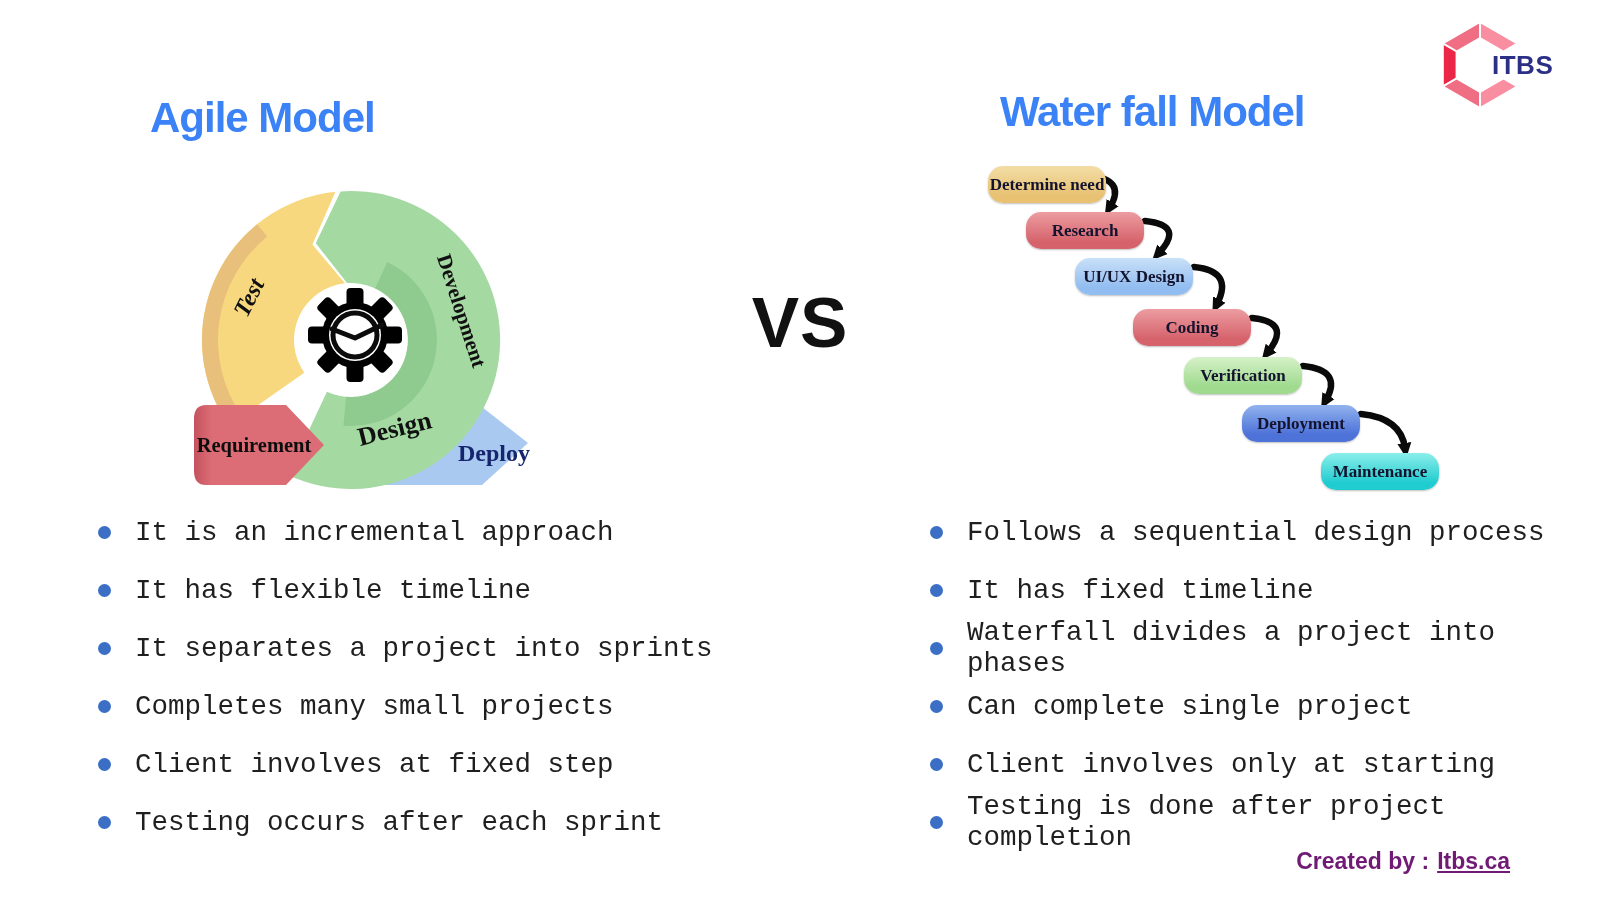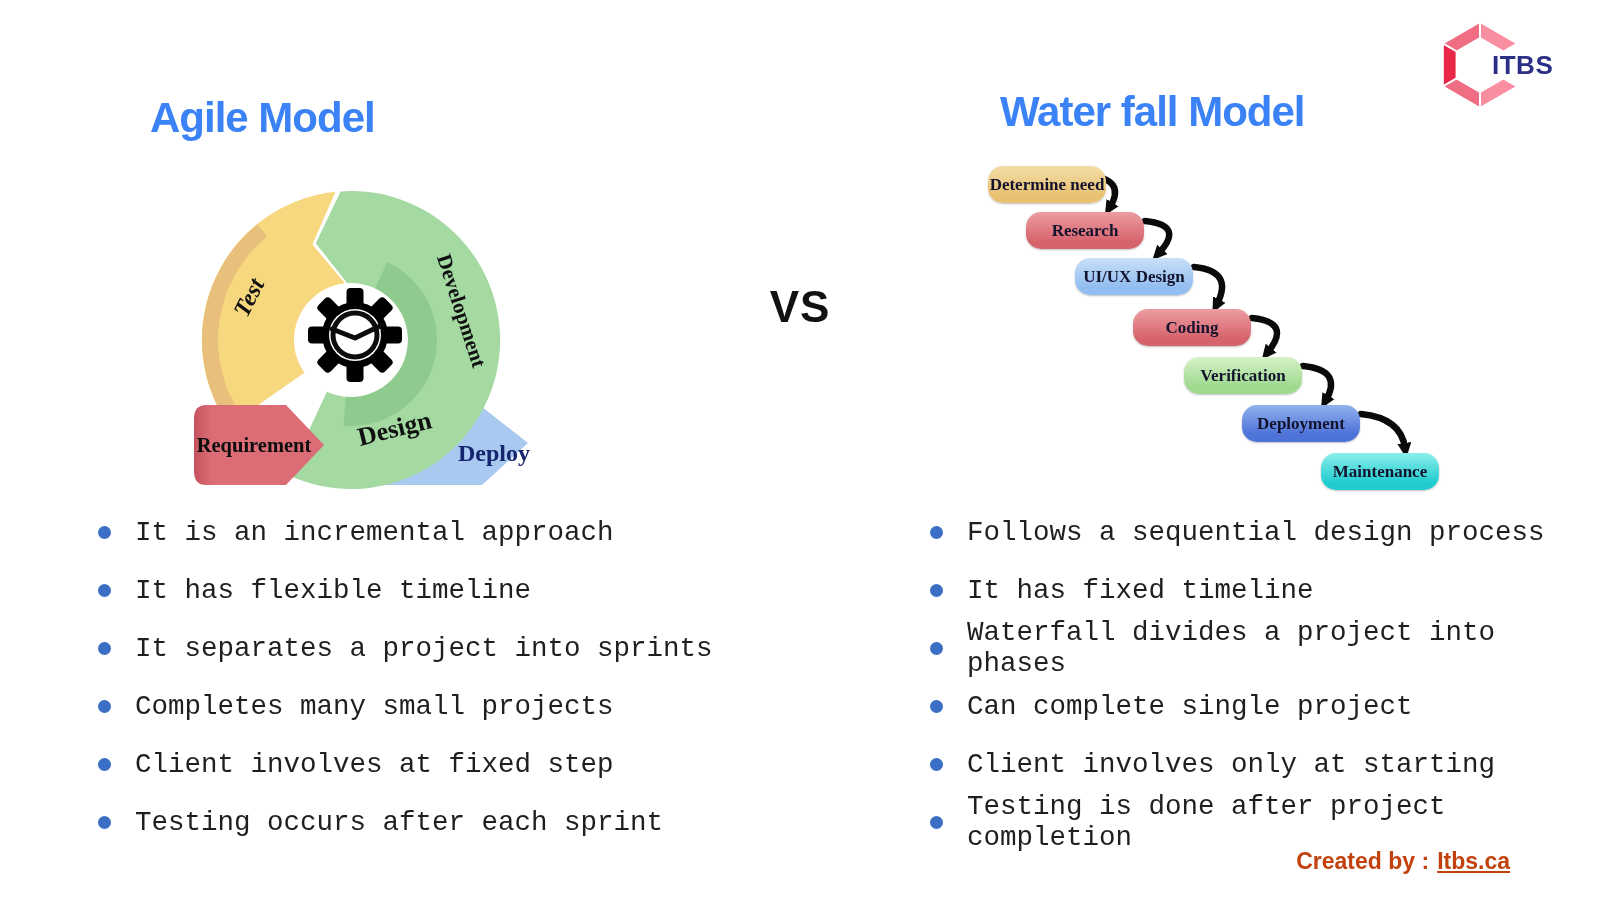--- a/index.html
+++ b/index.html
@@ -7,21 +7,21 @@
               font-family:"Liberation Sans", sans-serif; }
   .abs { position:absolute; }
   #stage { position:relative; width:1600px; height:900px; background:#fff; }
 
   .title { font-weight:800; font-size:42px; color:#3b82f6; letter-spacing:-1px;
            text-align:left; font-family:"Liberation Sans", sans-serif; }
   #agile-title { left:150px; top:94px; width:420px; }
   #waterfall-title { left:1000px; top:88px; width:370px; }
 
   #vs { left:735px; top:282px; width:130px; text-align:center;
-        font-size:44px; font-weight:900; color:#111; letter-spacing:1px; }
+        font-size:71px; font-weight:900; color:#111; letter-spacing:1px; }
 
   
   #agile-svg { left:180px; top:175px; }
 
   
   #waterfall { left:930px; top:150px; width:560px; height:360px; }
   .wf-box { position:absolute; width:118px; height:37px; border-radius:15px;
             display:flex; align-items:center; justify-content:center;
             font-family:"Liberation Serif", serif; font-weight:700; font-size:17px;
             color:#13132e; box-shadow:0 1px 2px rgba(0,0,0,.25); }
@@ -35,21 +35,21 @@
   .dot { width:13px; height:13px; border-radius:50%; background:var(--bullet,#3a6fc5);
          margin-right:24px; flex:0 0 13px; }
   .btext { font-size:27.5px; color:#1f1f1f;font-family:Liberation Mono, monospace; }
 
   
   #logo { left:1432px; top:18px; width:112px; height:96px; }
   #logo-text { left:1480px; top:50px; font-size:26px; font-weight:800;
                letter-spacing:0.5px;margin-left:12px; }
 
   
-  #footer { right:90px; top:848px; font-size:23px; font-weight:700; color:#c2410c;
+  #footer { right:90px; top:848px; font-size:23px; font-weight:700; color:#701a75;
             display:flex; gap:8px; }
   #footer .site { text-decoration:underline; }
 </style>
 </head>
 <body>
 
 <div id="stage">
 
   <div class="abs title" id="agile-title">Agile Model</div>
   <div class="abs title" id="waterfall-title">Water fall Model</div>

